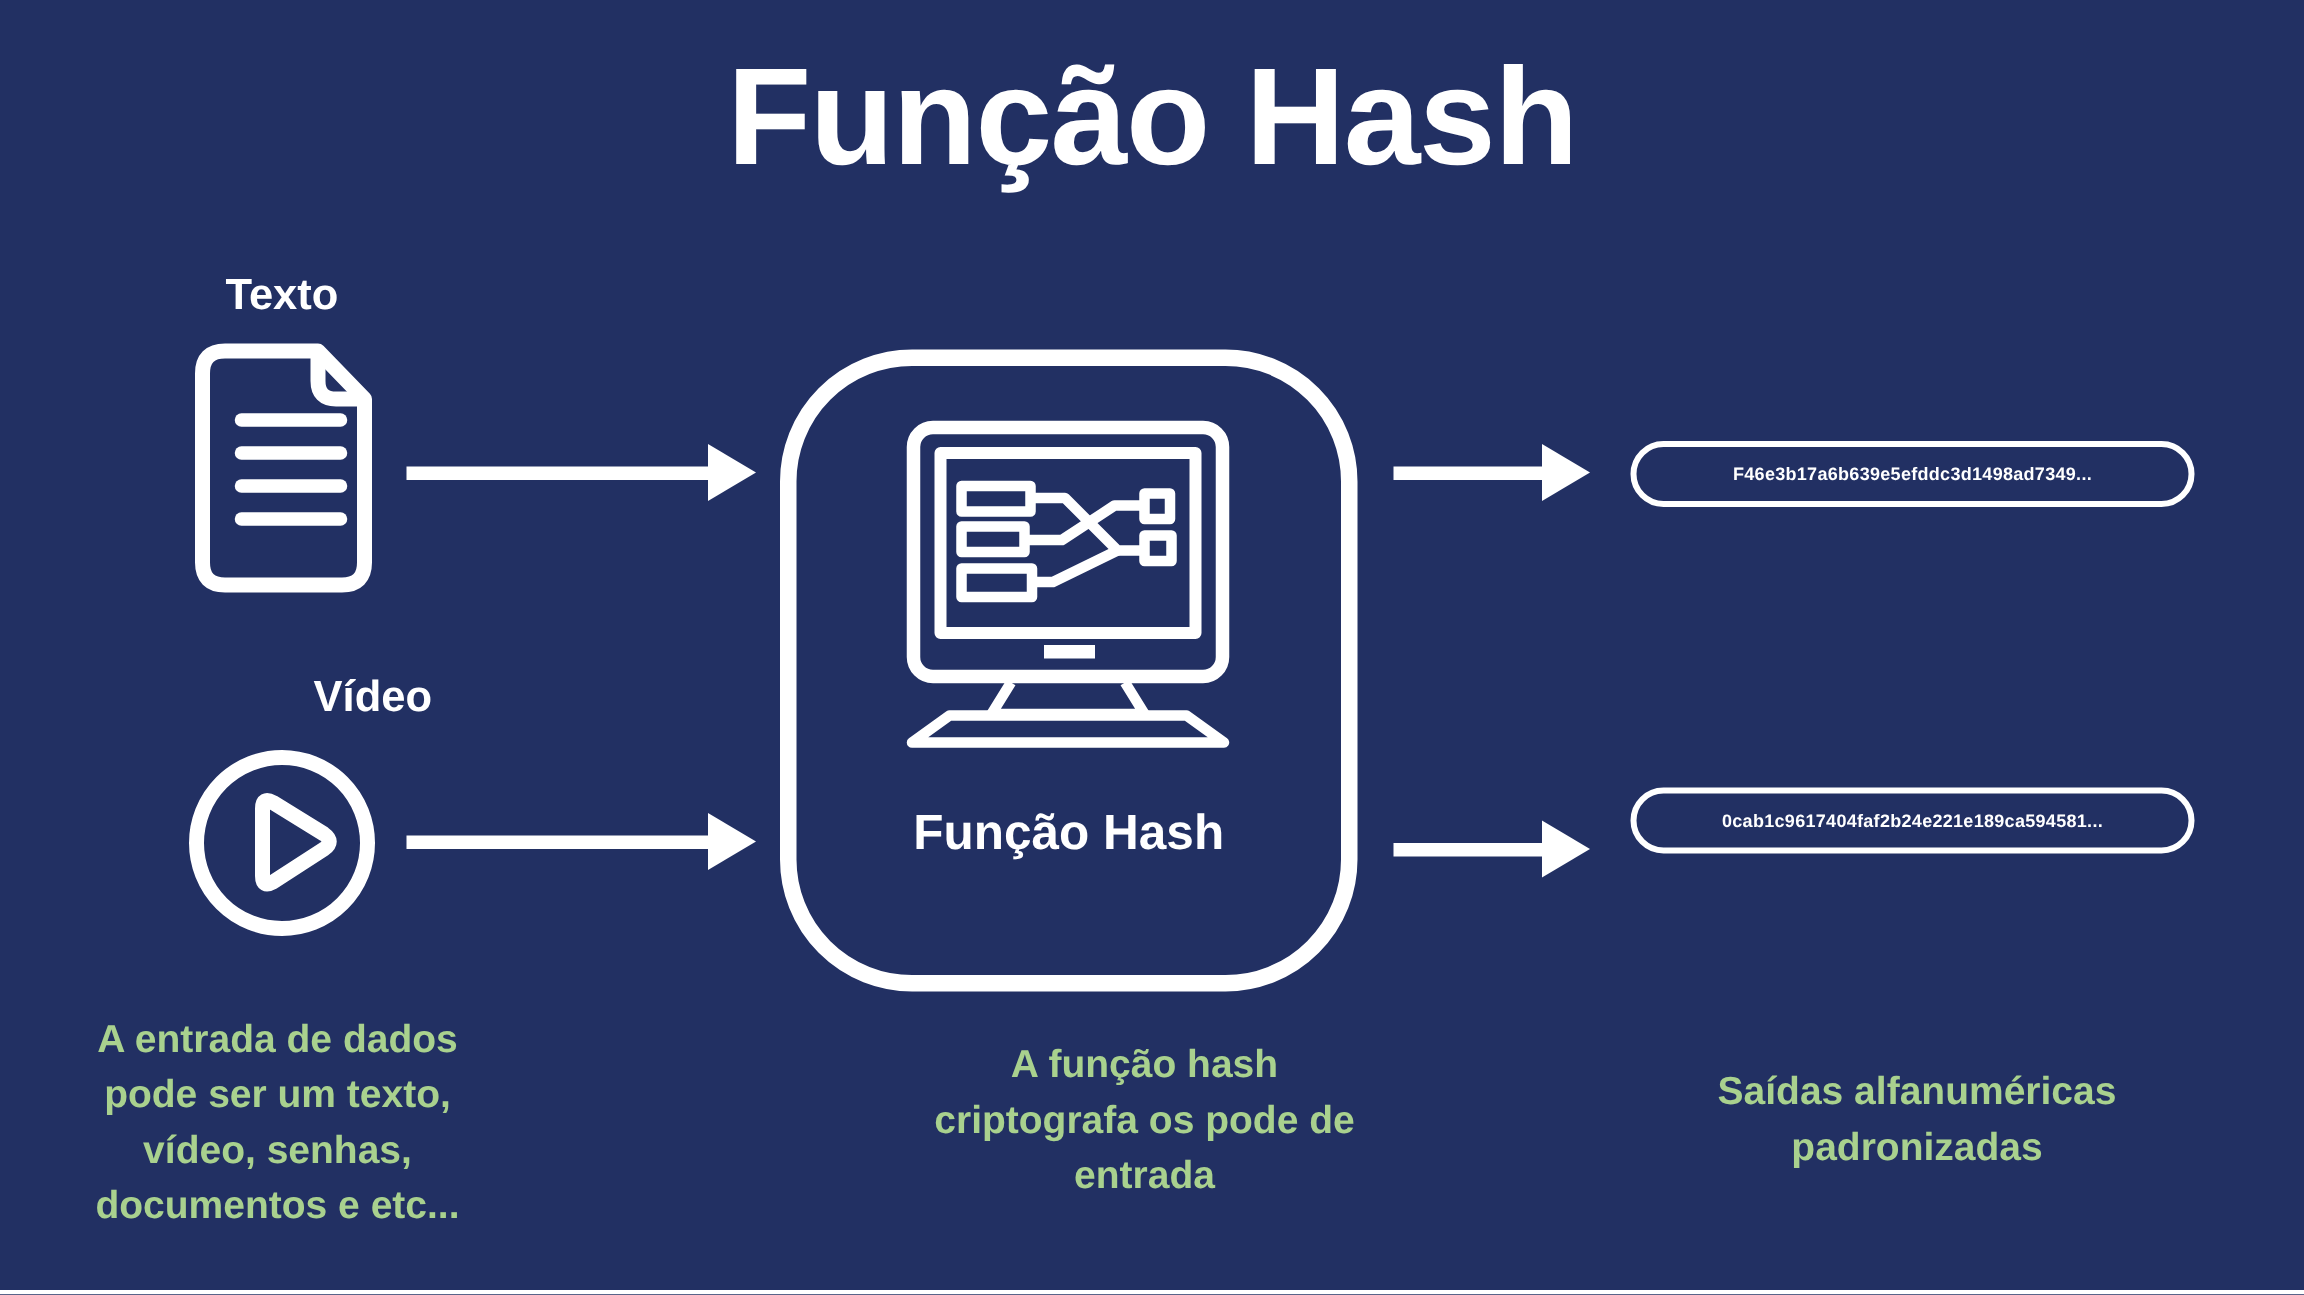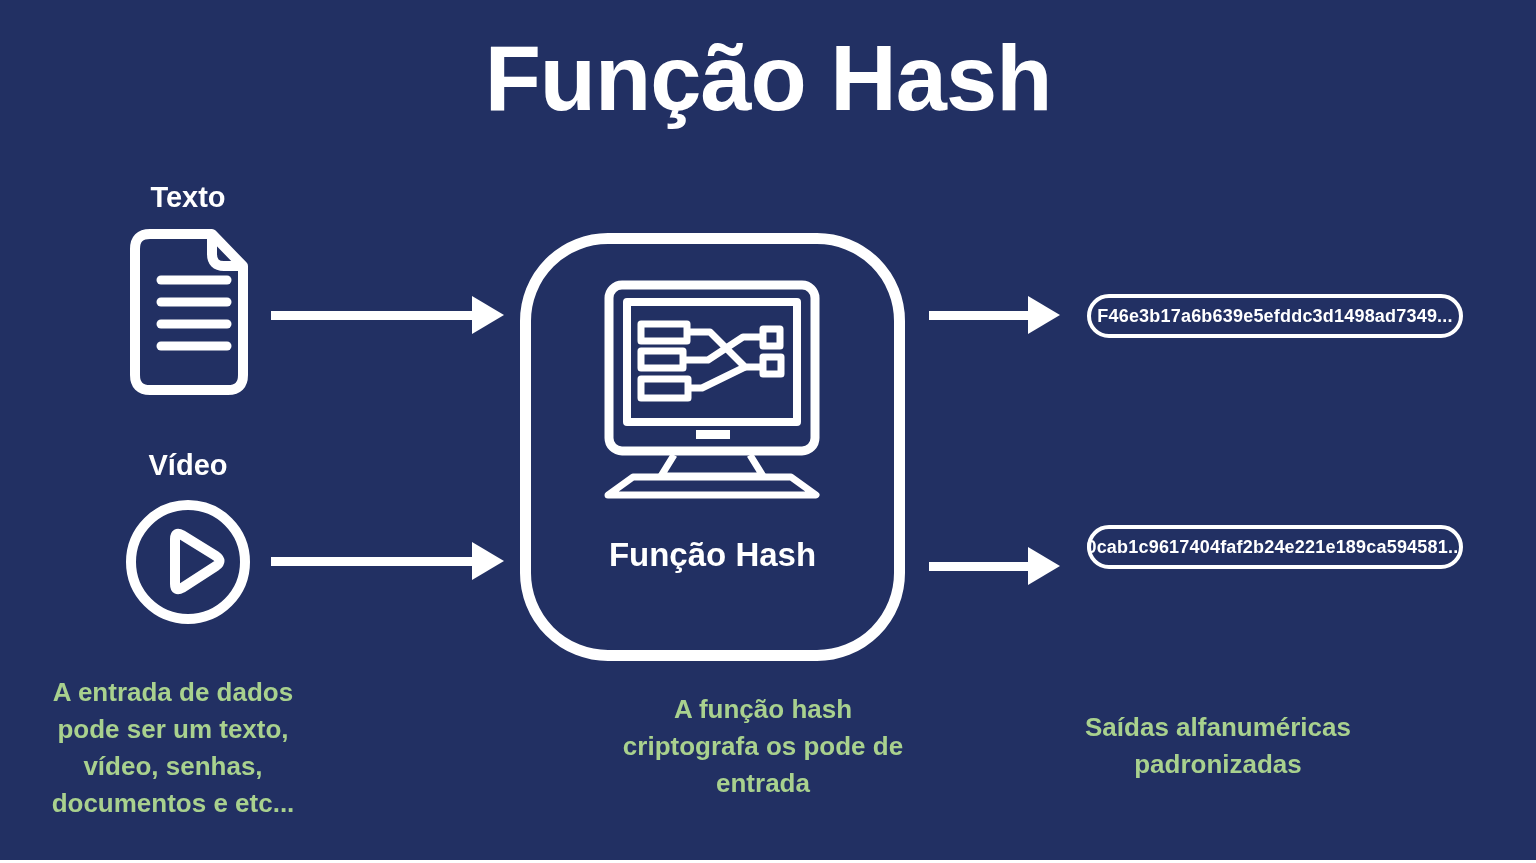--- a/index.html
+++ b/index.html
@@ -77,21 +77,21 @@
   }
 
   
   .hash-pill {
     width: 376px; height: 44px;
     border: 4px solid var(--text-white);
     border-radius: 22px;
     display: flex;
     align-items: center;
     justify-content: center;
-    font-size: 18px;
+    font-size: 12px;
     font-weight: bold;
     letter-spacing: 0.2px;
     color: var(--text-white);
     white-space: nowrap;
   }
 
   
   .caption {
     color: var(--caption-green);
     font-weight: bold;
@@ -118,21 +118,21 @@
   <path class="stroke" stroke-width="10" d="M84,6 H22 Q7,6 7,21 V147 Q7,162 22,162 H100 Q115,162 115,147 V38 Z"></path>
   <path class="stroke" stroke-width="10" d="M84,6 V26 Q84,38 96,38 H115"></path>
   <g stroke="#ffffff" stroke-width="9" stroke-linecap="round">
     <line x1="33" y1="52" x2="99" y2="52"></line>
     <line x1="33" y1="74" x2="99" y2="74"></line>
     <line x1="33" y1="96" x2="99" y2="96"></line>
     <line x1="33" y1="118" x2="99" y2="118"></line>
   </g>
 </svg>
 
-<div class="abs io-label" style="left:88px; top:449px;">Vídeo</div>
+<div class="abs io-label" style="left:88px; top:449px;text-align:right;">Vídeo</div>
 
 <svg class="abs icon-svg" style="left:125px; top:499px;" width="126" height="126" viewBox="0 0 126 126">
   <circle class="stroke" stroke-width="10" cx="63" cy="63" r="57"></circle>
   <path class="stroke" stroke-width="10" d="M50,40 Q50,32 57,36 L91,57 Q98,62 91,67 L57,89 Q50,93 50,85 Z"></path>
 </svg>
 
 <div class="abs arrow" style="left:271px; top:296px; width:233px;">
   <div class="shaft"></div>
     <div class="head"></div>
 </div>
@@ -169,23 +169,23 @@
     <div class="head"></div>
 </div>
 <div class="abs arrow" style="left:929px; top:547px; width:131px;">
   <div class="shaft"></div>
     <div class="head"></div>
 </div>
 
 <div class="abs hash-pill" style="left:1087px; top:294px;">F46e3b17a6b639e5efddc3d1498ad7349...</div>
 <div class="abs hash-pill" style="left:1087px; top:525px;">0cab1c9617404faf2b24e221e189ca594581...</div>
 
-<div class="abs caption" style="left:11px; top:674px; width:324px;">A entrada de dados
+<div class="abs caption" style="left:23px; top:674px; width:324px;">A entrada de dados
 pode ser um texto,
 vídeo, senhas,
 documentos e etc...</div>
 <div class="abs caption" style="left:583px; top:691px; width:360px;">A função hash
 criptografa os pode de
 entrada</div>
-<div class="abs caption" style="left:1028px; top:709px; width:380px;">Saídas alfanuméricas
+<div class="abs caption" style="left:1088px; top:709px; width:380px;">Saídas alfanuméricas
 padronizadas</div>
 
 <div class="abs bottom-strip"></div>
 
 </body></html>

